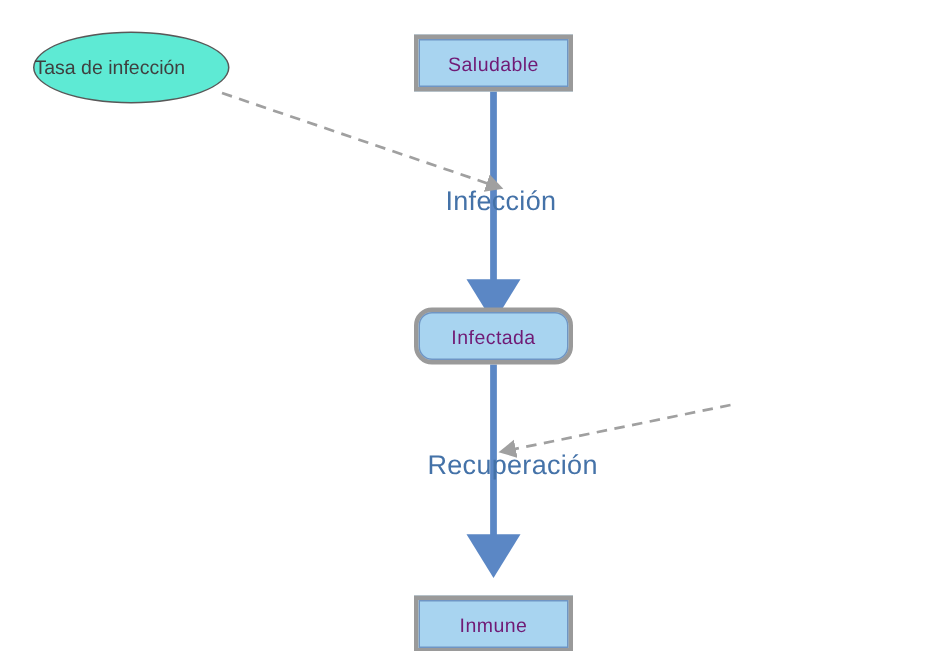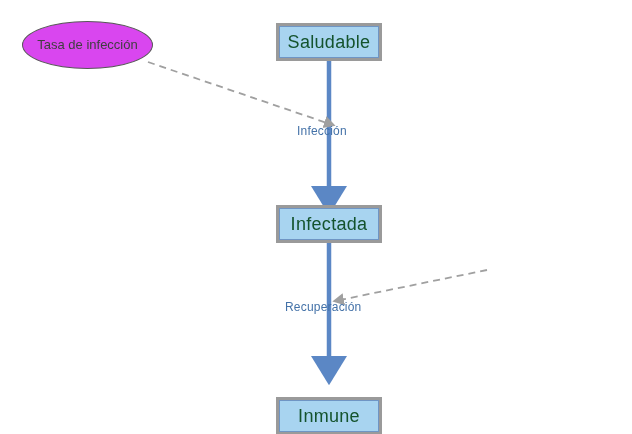--- a/index.html
+++ b/index.html
@@ -24,47 +24,47 @@
   }
   .node-box {
     position: absolute;
     box-sizing: border-box;
     background: #a8d4f0;
     border: 3px solid #9a9a9a;
     box-shadow: inset 0 0 0 1px #6f95c4;
     display: flex;
     align-items: center;
     justify-content: center;
-    color: #14532d;
-    font-size: 18px;
+    color: #701a75;
+    font-size: 13px;
     font-family: "Liberation Sans", sans-serif;
     letter-spacing: 0.3px;
   }
   .node-ellipse {
     position: absolute;
     box-sizing: border-box;
-    background: #d946ef;
+    background: #5eead4;
     border: 1.5px solid #585858;
     border-radius: 50%;
     display: flex;
     align-items: center;
-    justify-content: center;
+    justify-content: flex-start;
     text-align: center;
     color: #3f3f3f;
     font-size: 13px;
     line-height: 1.25;
     font-family: "Liberation Sans", sans-serif;
   }
   .ellipse-line {
     display: block;
   }
   .edge-label {
     position: absolute;
     color: #4472a8;
-    font-size: 12px;
+    font-size: 18px;
     font-family: "Liberation Sans", sans-serif;
     white-space: nowrap;
     letter-spacing: 0.2px;
   }
 </style>
 </head>
 <body>
 
 <div id="canvas">
 
@@ -84,21 +84,21 @@
 
     <line x1="148" y1="62" x2="333" y2="125" stroke="#a0a0a0" stroke-width="1.8" stroke-dasharray="7,5" marker-end="url(#dash-arrow)"></line>
 
     <line x1="487" y1="270" x2="335" y2="301" stroke="#a0a0a0" stroke-width="1.8" stroke-dasharray="7,5" marker-end="url(#dash-arrow)"></line>
   </svg>
 
   <div class="node-box" style="left:276px; top:23px; width:106px; height:38px;">
     <span>Saludable</span>
   </div>
 
-  <div class="node-box" style="left:276px; top:205px; width:106px; height:38px;">
+  <div class="node-box" style="left:276px; top:205px; width:106px; height:38px;border-radius:12px;">
     <span>Infectada</span>
   </div>
 
   <div class="node-box" style="left:276px; top:397px; width:106px; height:38px;">
     <span>Inmune</span>
   </div>
 
   <div class="node-ellipse" style="left:22px; top:21px; width:131px; height:48px;">
     <span>
       <span class="ellipse-line">Tasa de infección</span>

